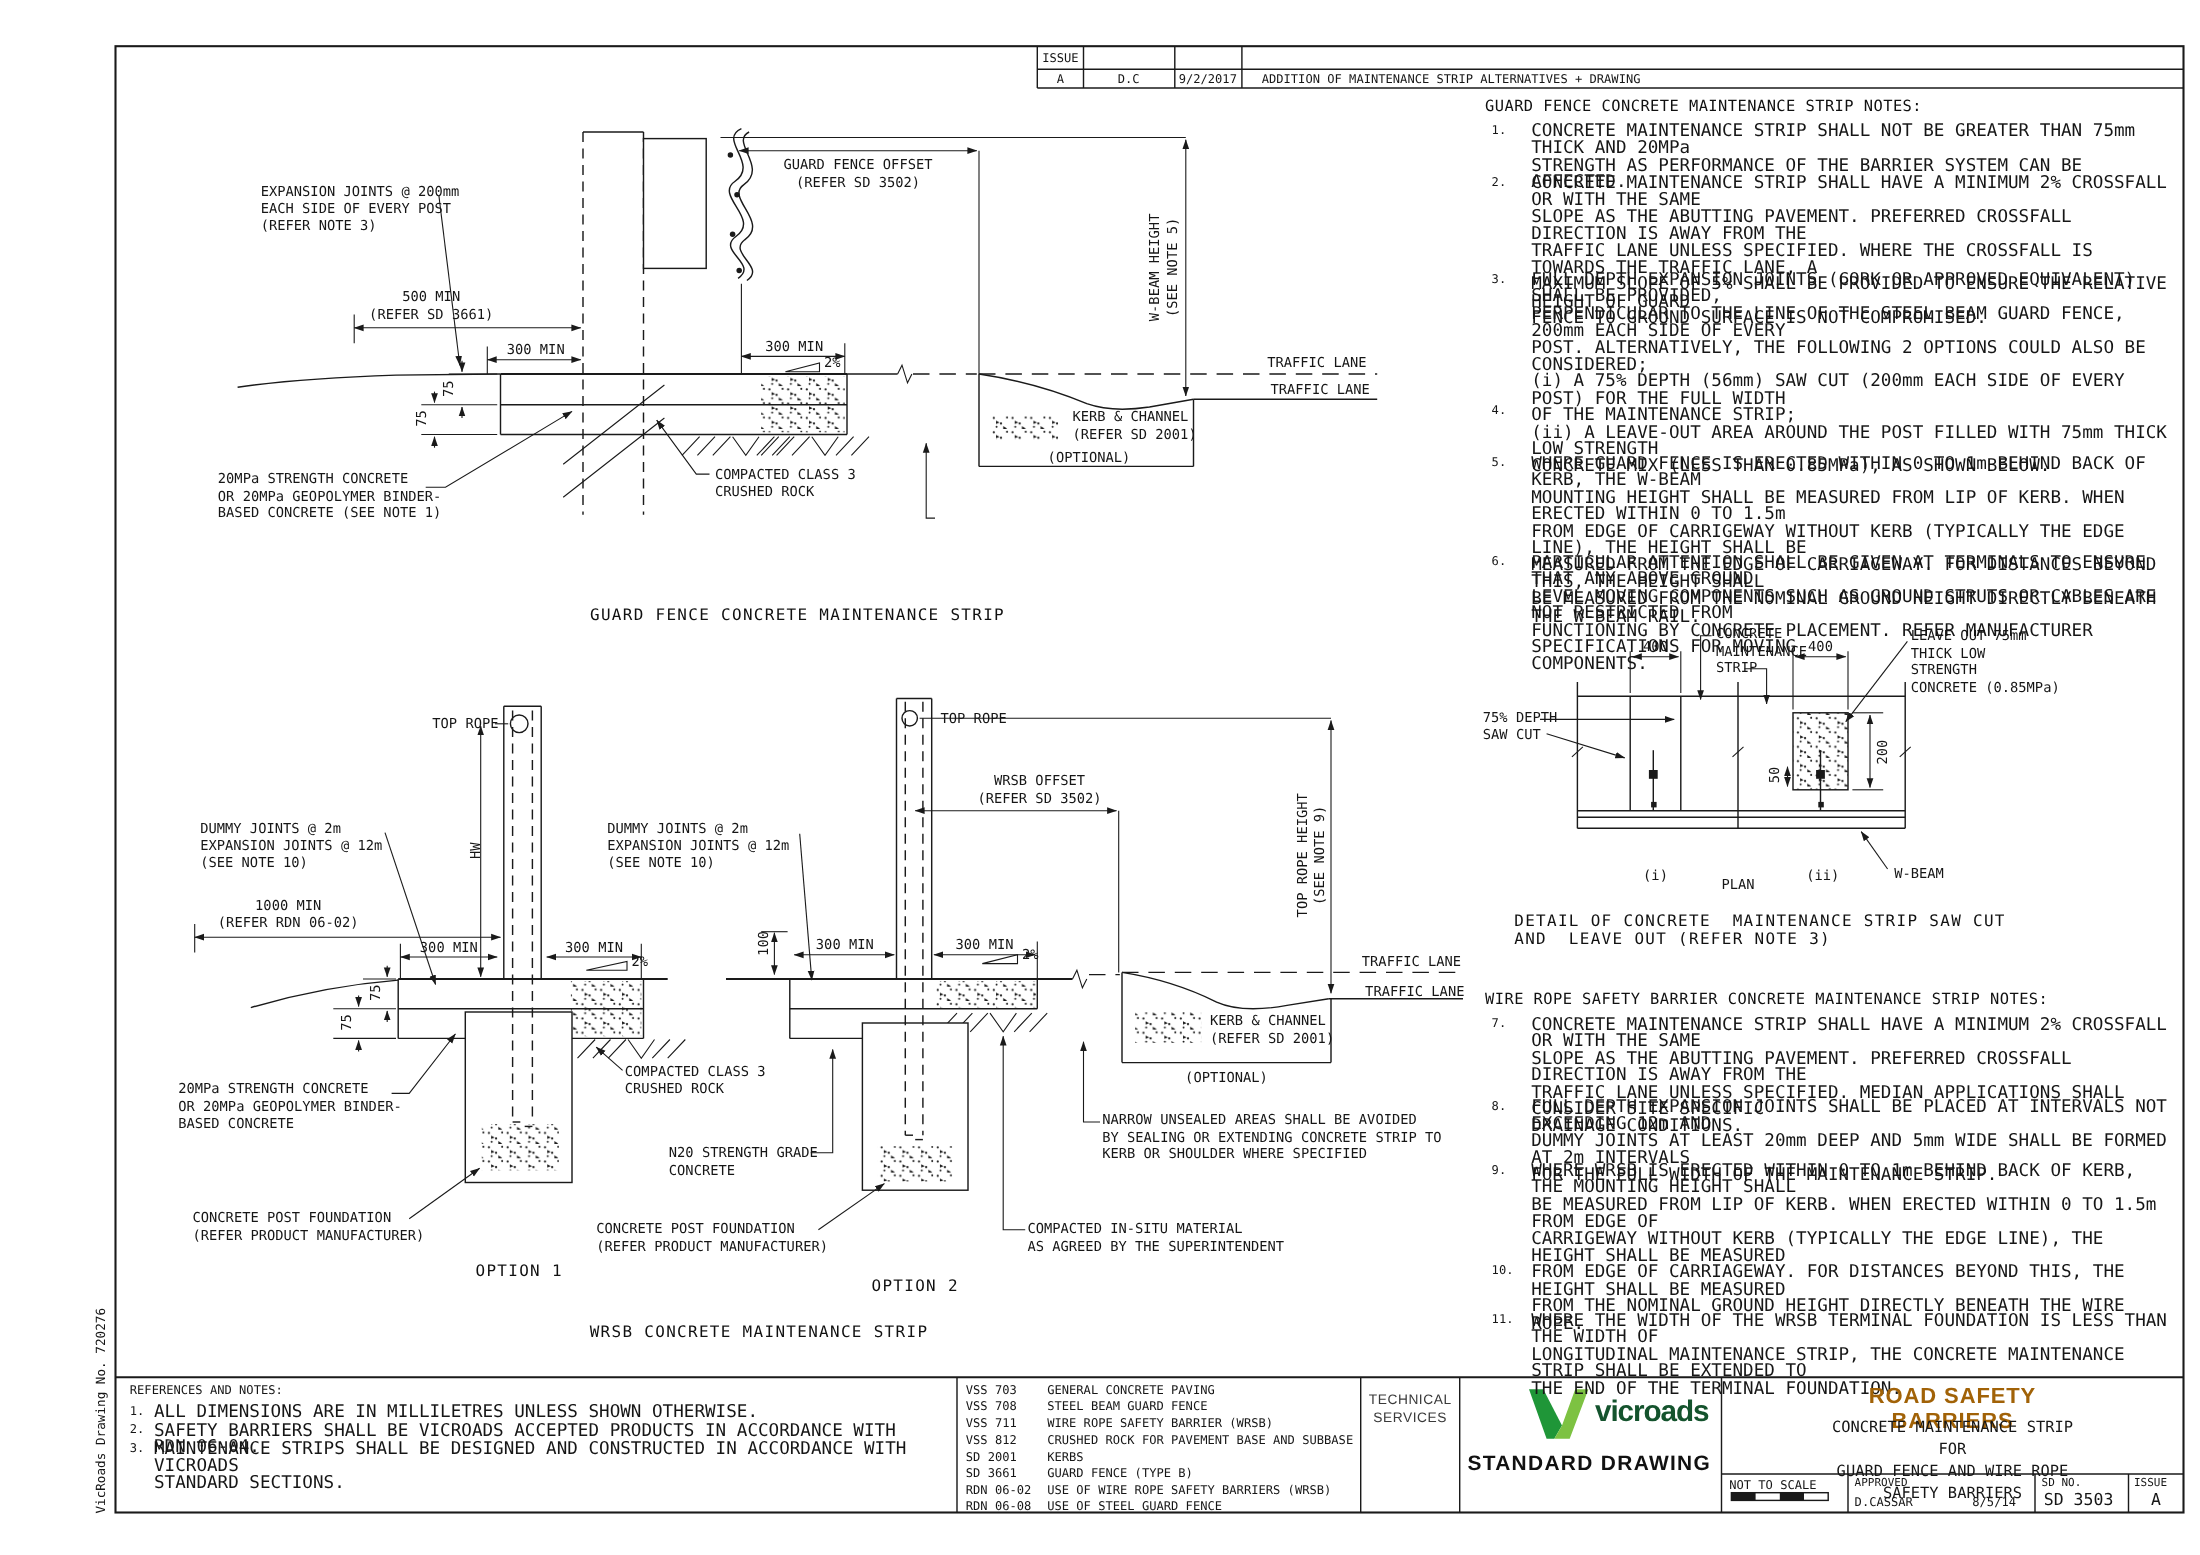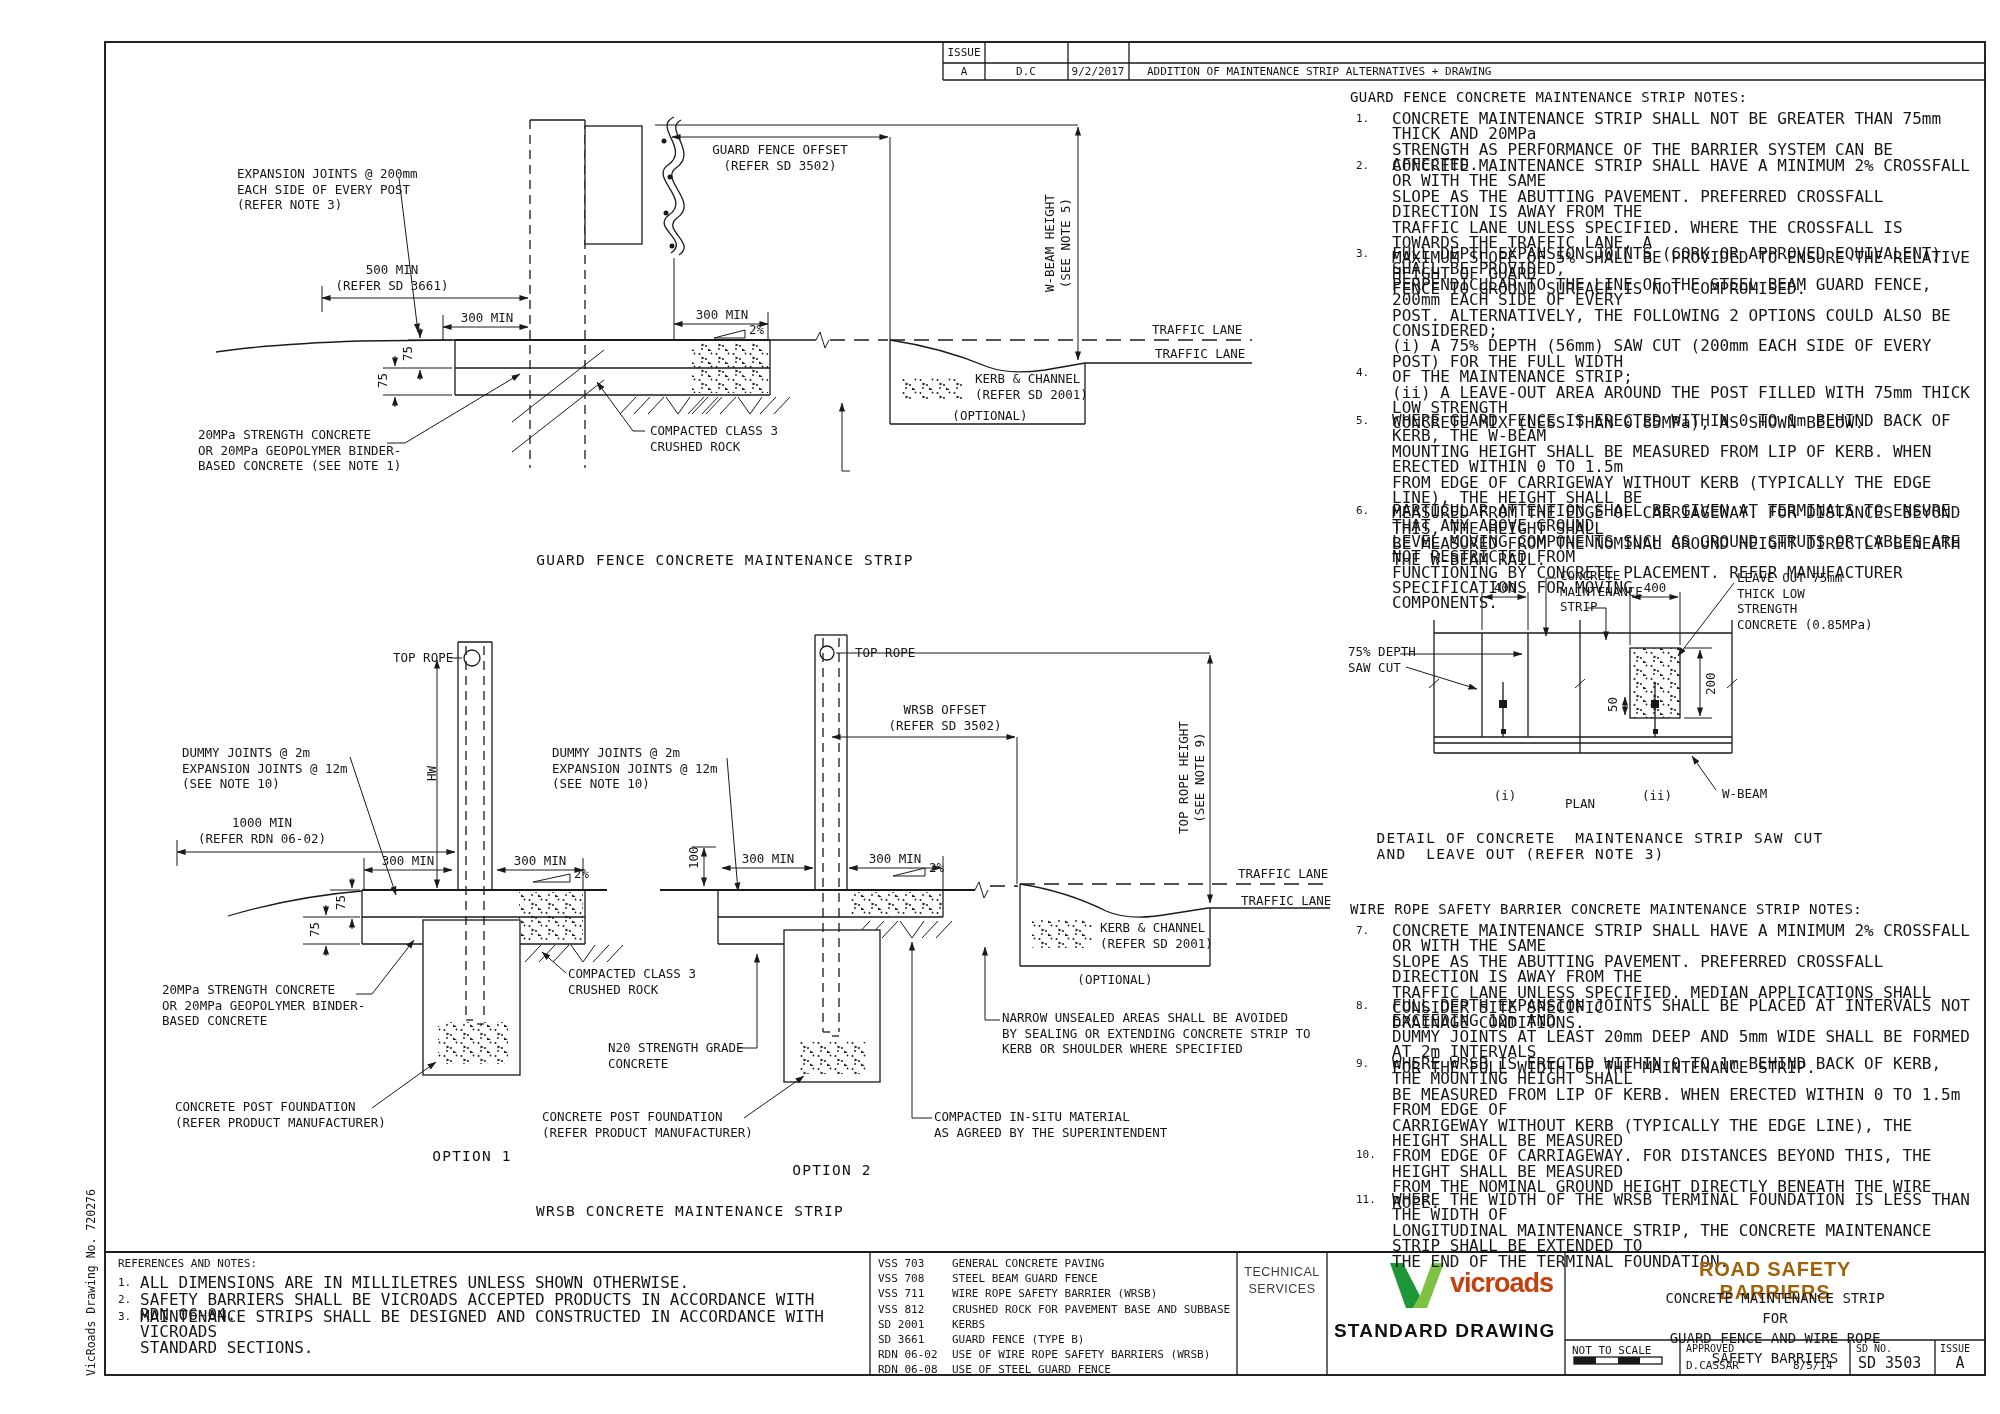--- a/index.html
+++ b/index.html
@@ -469,21 +469,21 @@
       </div>
     <div class="row">
         <span class="code">RDN 06-08</span>
         <span>USE OF STEEL GUARD FENCE</span>
       </div>
   </div>
 
   <div class="lbl sans ctr" style="left:1282px;top:1264px;font-size:12.5px;line-height:17px;color:#3a3a3a;white-space:pre-line;letter-spacing:.5px">TECHNICAL
 SERVICES</div>
 
-  <div class="bigbold" style="position:absolute;left:1450px;top:1268px;font-size:27px;letter-spacing:-1px;color:#c2410c">vicroads</div>
+  <div class="bigbold" style="position:absolute;left:1450px;top:1268px;font-size:27px;letter-spacing:-1px;color:#14532d">vicroads</div>
   <div class="bigbold" style="position:absolute;left:1334px;top:1320px;font-size:19px;letter-spacing:1.2px;color:#111">STANDARD DRAWING</div>
 
   <div class="bigbold ctr" style="position:absolute;left:1775px;top:1258px;font-size:20px;letter-spacing:.8px;transform:translateX(-50%);color:#a16207">ROAD SAFETY BARRIERS</div>
   <div class="lbl ctr" style="left:1775px;top:1288px;font-size:14px;line-height:20px;white-space:pre-line">CONCRETE MAINTENANCE STRIP FOR
 GUARD FENCE AND WIRE ROPE SAFETY BARRIERS</div>
 
   <div class="lbl sm" style="left:1572px;top:1344px">NOT TO SCALE</div>
   <div class="lbl tiny" style="left:1686px;top:1343px">APPROVED</div>
   <div class="lbl sm" style="left:1686px;top:1359px">D.CASSAR</div>
   <div class="lbl sm" style="left:1793px;top:1359px">8/5/14</div>

